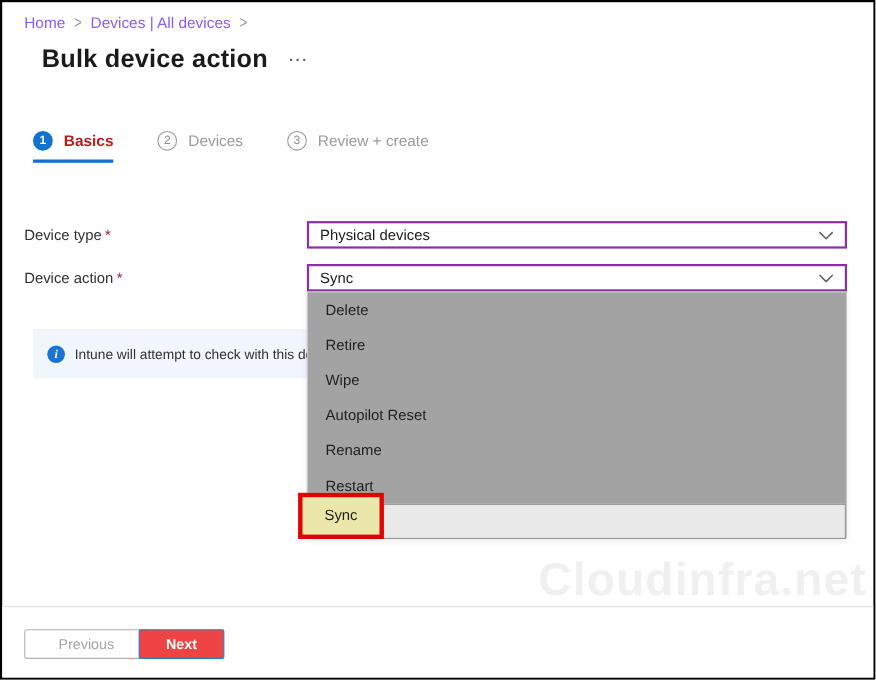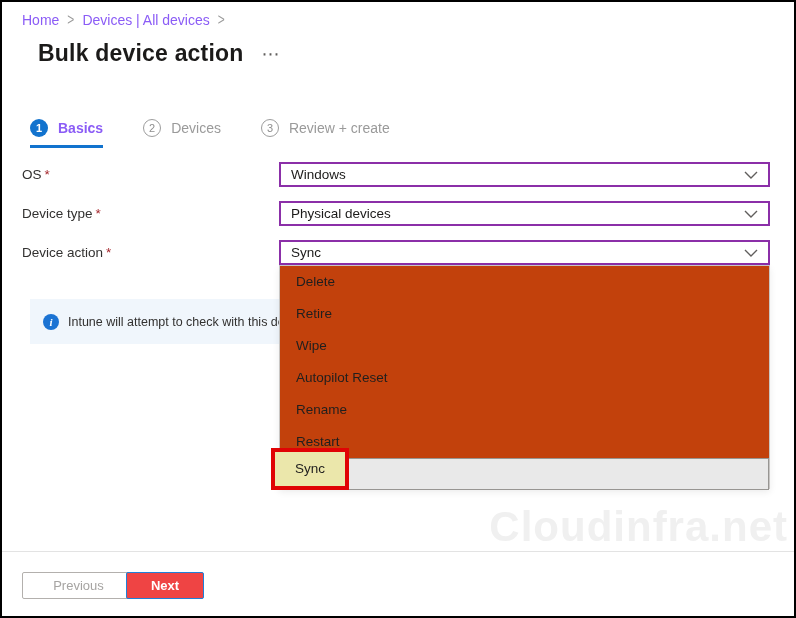--- a/index.html
+++ b/index.html
@@ -17,21 +17,21 @@
   .page-title{font-size:23px;font-weight:bold;color:#1b1a19;letter-spacing:.2px;}
   .more-icon{color:#605e5c;font-size:18px;line-height:18px;cursor:pointer;padding:0 4px;}
   
   .steps{position:absolute;top:117px;left:28px;display:flex;gap:40px;}
   .step{display:flex;align-items:center;gap:10px;padding-bottom:8px;border-bottom:3px solid transparent;cursor:pointer;}
   .step.active{border-bottom-color:#1273ce;}
   .step-circle{width:18px;height:18px;border-radius:50%;font-size:11px;display:flex;align-items:center;justify-content:center;box-sizing:border-box;}
   .step.active .step-circle{background:#1273ce;color:#fff;font-weight:bold;}
   .step:not(.active) .step-circle{border:1px solid #9d9d9d;color:#8e8e8e;}
   .step-label{font-size:14px;color:#9a9a9a;}
-  .step.active .step-label{color:#8b5cf6;font-weight:bold;}
+  .step.active .step-label{color:#b91c1c;font-weight:bold;}
   
   .form-row{position:absolute;left:20px;width:748px;height:25px;}
   .field-label{font-size:13.5px;line-height:25px;color:#323130;}
   .req{color:#a4262c;margin-left:3px;}
   .select-box{
     position:absolute;left:257px;top:0;width:491px;height:25px;box-sizing:border-box;
     border:2px solid #8b2fa8;background:#fff;display:flex;align-items:center;
     padding:0 10px;font-size:13.5px;color:#1b1a19;cursor:pointer;
   }
   .select-value{flex:1;}
@@ -44,21 +44,21 @@
   }
   .info-icon{
     width:16px;height:16px;border-radius:50%;background:#1b73d3;color:#fff;flex:0 0 16px;
     font-size:11px;font-weight:bold;font-family:"Liberation Serif",serif;font-style:italic;
     display:flex;align-items:center;justify-content:center;
   }
   .banner-text{font-size:12.5px;color:#323130;}
   
   .dropdown-panel{
     position:absolute;left:277px;top:263px;width:491px;height:224px;box-sizing:border-box;
-    background:#c2410c;border:1px solid #c8c6c4;z-index:5;box-shadow:0 3px 7px rgba(0,0,0,.08);
+    background:#a3a3a3;border:1px solid #c8c6c4;z-index:5;box-shadow:0 3px 7px rgba(0,0,0,.08);
   }
   .dd-option{height:32px;line-height:32px;padding-left:16px;font-size:13.5px;color:#201f1e;cursor:pointer;}
   .dd-option.selected{background:#e9e9e9;outline:1px solid #979592;outline-offset:-1px;}
   
   .annotation-box{
     position:absolute;left:269px;top:446px;width:78px;height:42px;box-sizing:border-box;
     border:4px solid #e00304;background:#ebe7ab;z-index:6;
     font-size:13.5px;color:#201f1e;line-height:34px;padding-left:20px;cursor:pointer;
   }
   
@@ -97,31 +97,20 @@
     <div class="step">
       <span class="step-circle">2</span>
       <span class="step-label">Devices</span>
     </div>
     <div class="step">
       <span class="step-circle">3</span>
       <span class="step-label">Review + create</span>
     </div>
   </div>
 
-  <div class="form-row" style="top:160px;">
-    <span class="field-label"><span>OS</span><span class="req">*</span></span>
-    <div class="select-box">
-      <span class="select-value">Windows</span>
-      <span class="chevron">
-        <svg width="14" height="8" viewBox="0 0 14 8">
-            <path d="M1 1 L7 7 L13 1" stroke="#605e5c" stroke-width="1.4" fill="none"></path>
-          </svg>
-      </span>
-    </div>
-  </div>
 
   <div class="form-row" style="top:199px;">
     <span class="field-label"><span>Device type</span><span class="req">*</span></span>
     <div class="select-box">
       <span class="select-value">Physical devices</span>
       <span class="chevron">
         <svg width="14" height="8" viewBox="0 0 14 8">
             <path d="M1 1 L7 7 L13 1" stroke="#605e5c" stroke-width="1.4" fill="none"></path>
           </svg>
       </span>

